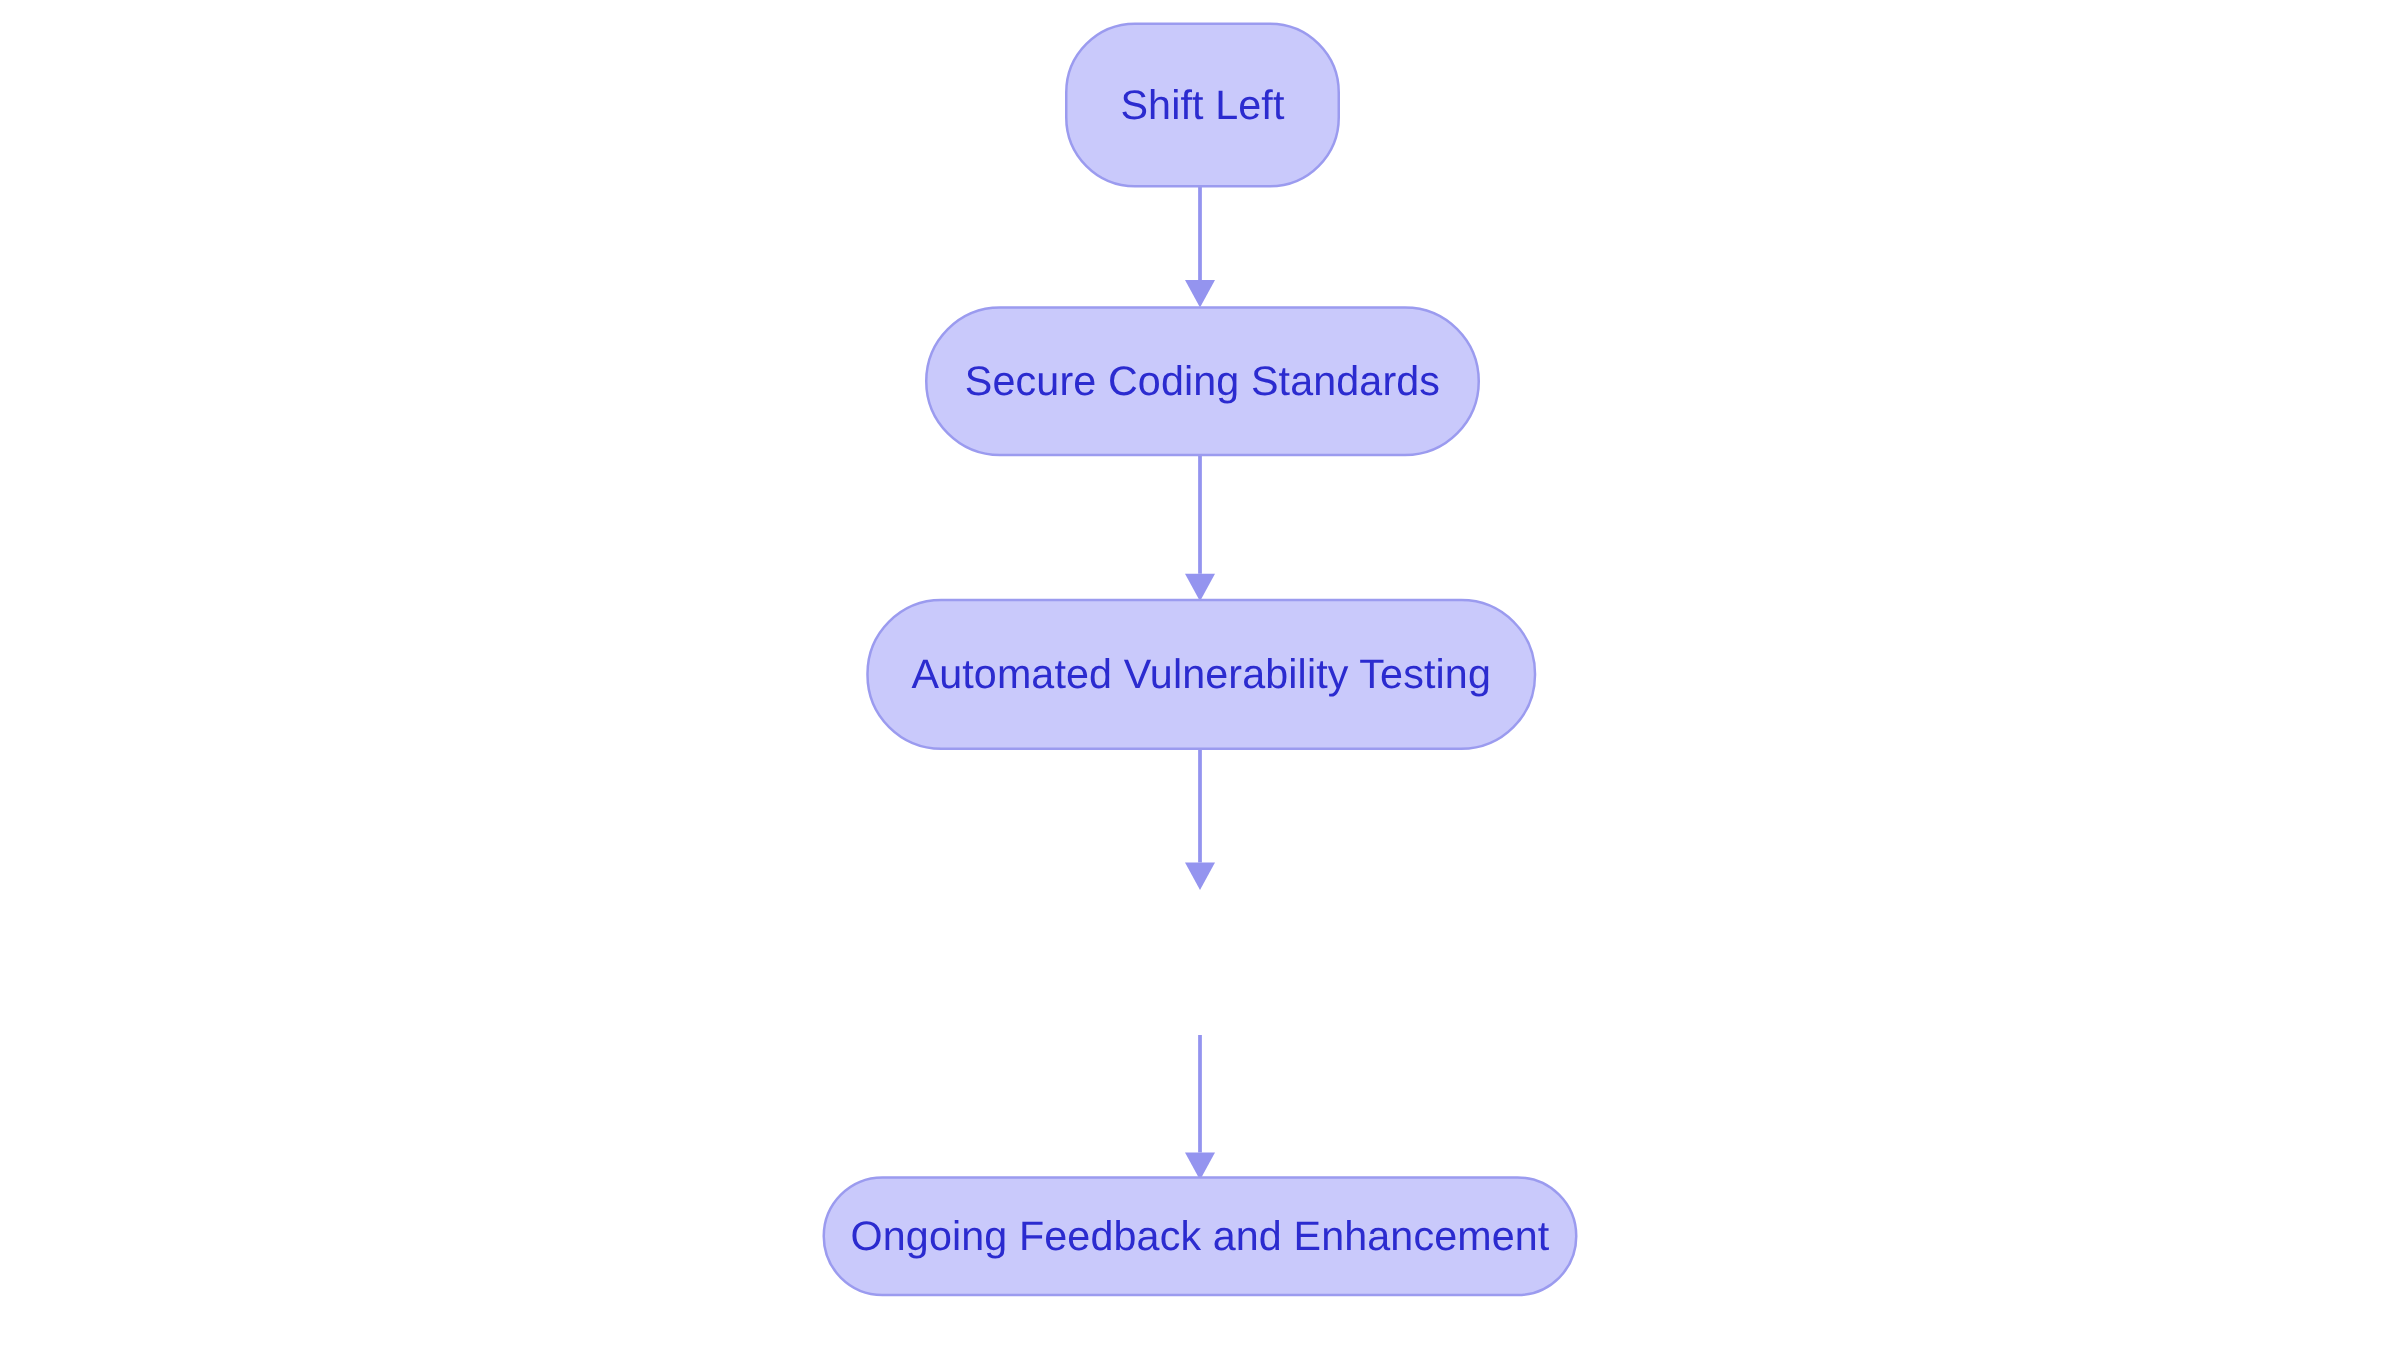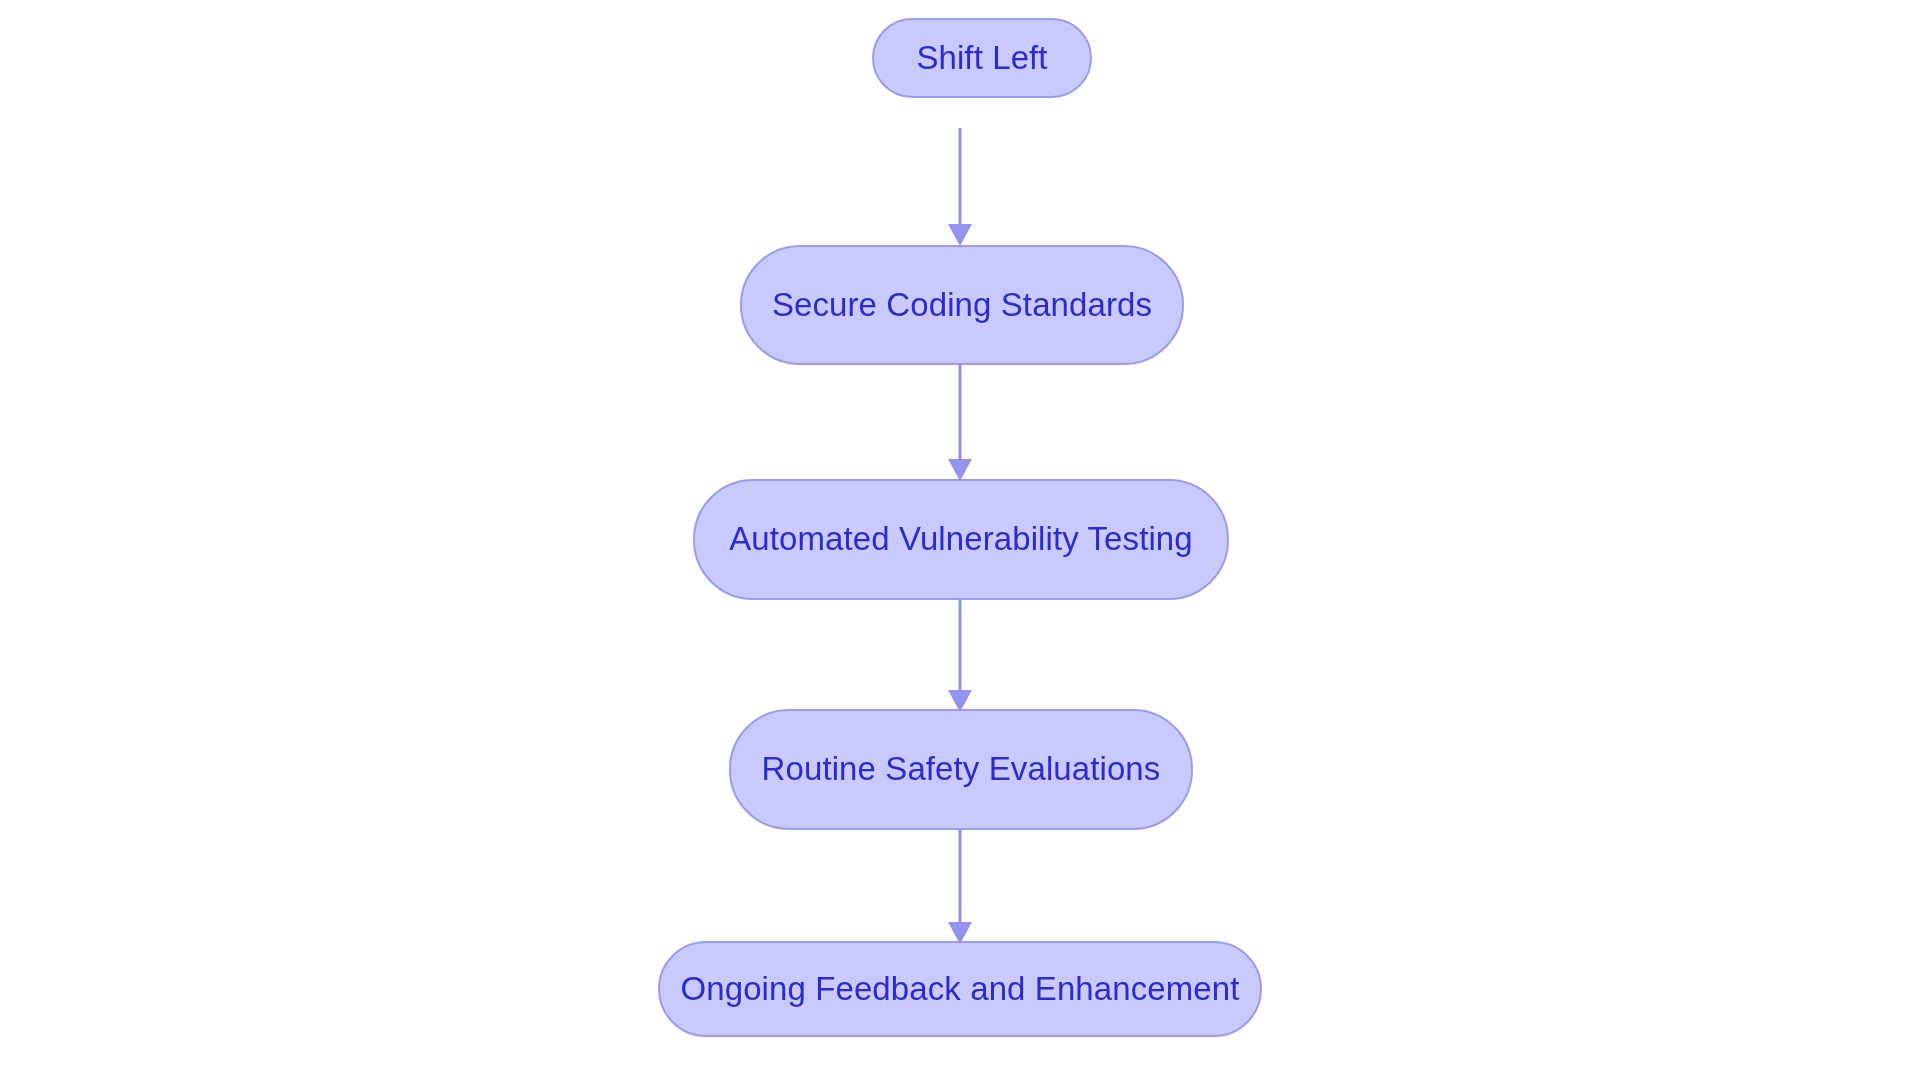--- a/index.html
+++ b/index.html
@@ -46,21 +46,21 @@
   .flow-edge {
     position: absolute;
   }
 
   .flow-edge svg {
     display: block;
     overflow: visible;
   }
 
   
-  #node-0 { left: 872px;  top: 18px;   width: 220px; height: 80px; border-radius: 56px; }
+  #node-0 { left: 852px;  top: 18px;   width: 220px; height: 132px; border-radius: 56px; }
   #node-1 { left: 740px;  top: 245px;  width: 444px; height: 120px; border-radius: 60px; }
   #node-2 { left: 693px;  top: 479px;  width: 536px; height: 121px; border-radius: 60px; }
   #node-3 { left: 729px;  top: 709px;  width: 464px; height: 121px; border-radius: 60px; }
   #node-4 { left: 658px;  top: 941px;  width: 604px; height: 96px; border-radius: 62px; }
 </style>
 </head>
 <body>
 
 <div id="flowchart-canvas">
 
@@ -97,21 +97,18 @@
   </div>
 
   <div class="flow-node" id="node-2">
     <span class="flow-node-label">Automated Vulnerability Testing</span>
   </div>
 
   <div class="flow-node" id="node-1">
     <span class="flow-node-label">Secure Coding Standards</span>
   </div>
 
-  <div class="flow-node" id="node-3">
-    <span class="flow-node-label">Routine Safety Evaluations</span>
-  </div>
 
   <div class="flow-node" id="node-4">
     <span class="flow-node-label">Ongoing Feedback and Enhancement</span>
   </div>
 
 </div>
 
 </body></html>

